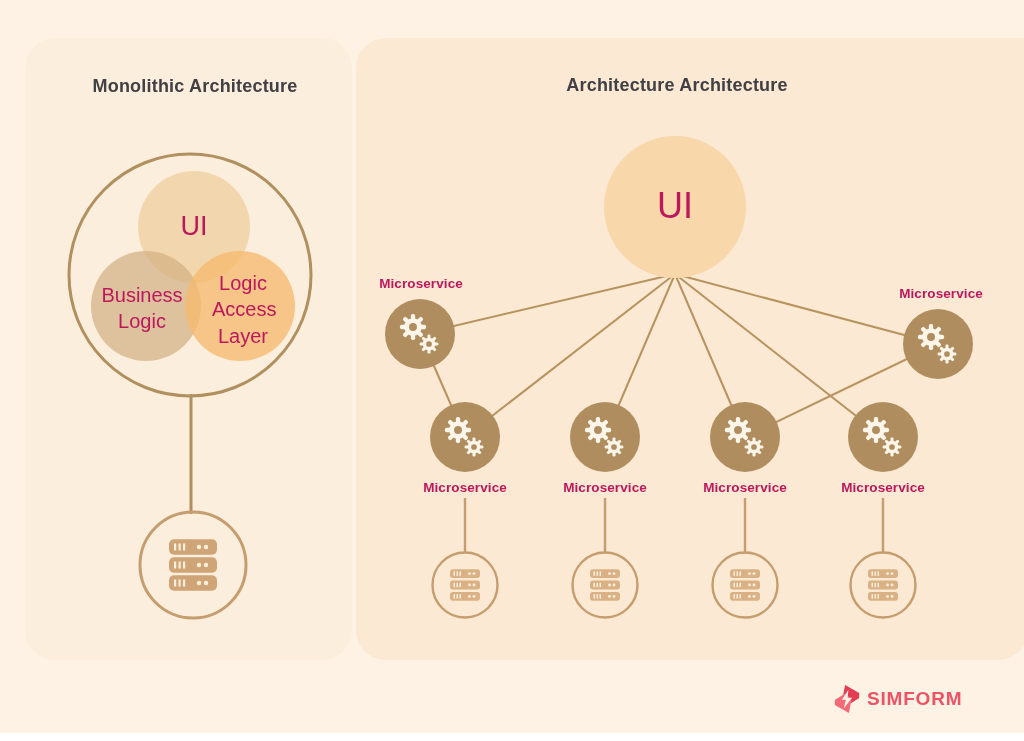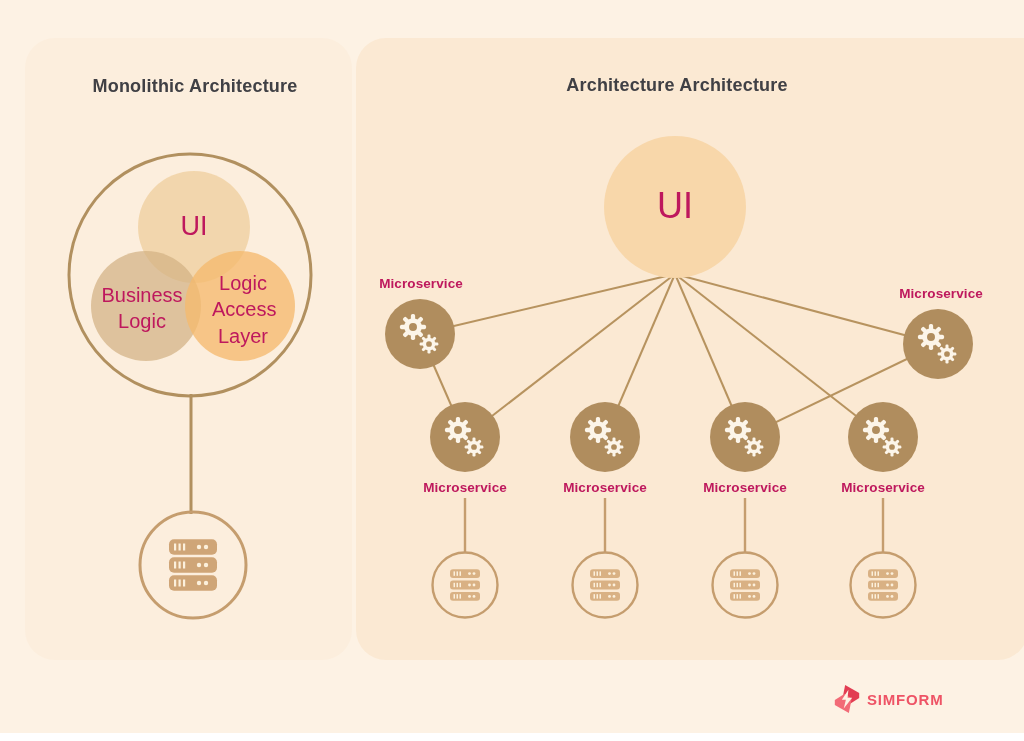--- a/index.html
+++ b/index.html
@@ -14,21 +14,21 @@
   .panel.left{left:25px;width:327px;background:#fceedd;}
   .panel.right{left:356px;width:672px;background:#fbe9d3;border-top-right-radius:0;border-bottom-right-radius:30px;}
   .diagram-svg{position:absolute;left:0;top:0;width:1024px;height:741px;}
   .label{position:absolute;transform:translate(-50%,-50%);color:#be185d;text-align:center;white-space:pre-line;}
   .panel-title{font-size:18px;font-weight:700;letter-spacing:.2px;color:#404045;}
   .ui-label-left{font-size:27px;font-weight:500;}
   .ui-label-right{font-size:36px;font-weight:500;}
   .venn-label{font-size:20px;font-weight:400;line-height:1.32;}
   .ms-label{font-size:13.5px;font-weight:700;letter-spacing:.1px;}
   .brand{position:absolute;left:832px;top:684px;display:flex;align-items:center;gap:5px;}
-  .brand-name{font-size:15px;font-weight:800;letter-spacing:.8px;color:#ee5365;}
+  .brand-name{font-size:19px;font-weight:800;letter-spacing:.8px;color:#ee5365;}
   .bottom-strip{position:absolute;left:0;top:733px;width:1024px;height:8px;background:#ffffff;}
 </style>
 </head>
 <body>
 
 <div class="bg"></div>
 <div class="panel left"></div>
 <div class="panel right"></div>
 
 <svg class="diagram-svg" viewBox="0 0 1024 741">

